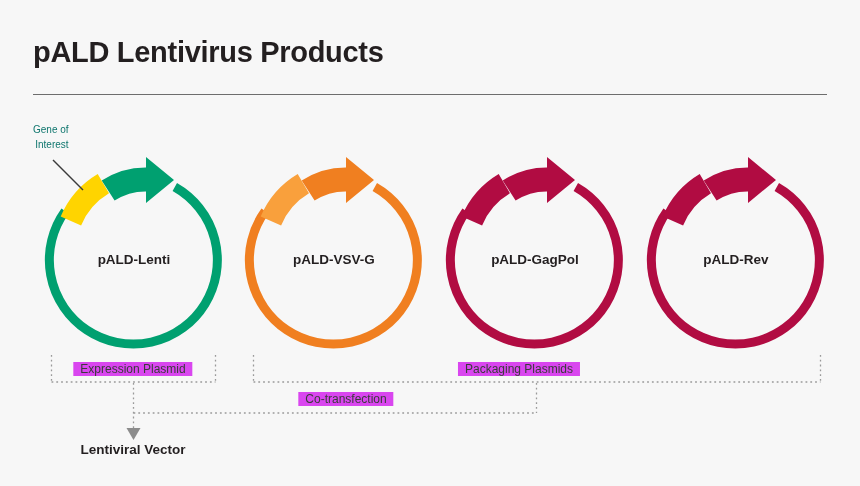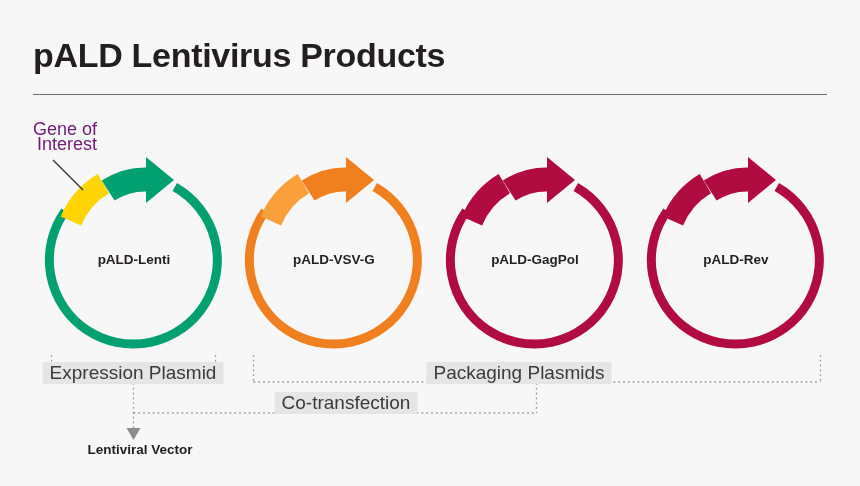--- a/index.html
+++ b/index.html
@@ -18,48 +18,48 @@
     position: absolute;
     left: 0;
     top: 0;
     width: 860px;
     height: 486px;
   }
   .page-title {
     position: absolute;
     left: 33px;
     top: 36px;
-    font-size: 34px;
+    font-size: 29px;
     font-weight: bold;
     color: #231f20;
     letter-spacing: -0.3px;
     white-space: nowrap;
   }
   .title-rule {
     position: absolute;
     left: 33px;
     top: 94px;
     width: 794px;
     height: 1px;
     background: #6d6d6d;
   }
   .callout-label {
     position: absolute;
-    font-size: 18px;
-    color: #701a75;
+    font-size: 10px;
+    color: #0f766e;
     line-height: 15px;
     white-space: nowrap;
   }
   .bracket-label {
     position: absolute;
-    font-size: 19px;
+    font-size: 12px;
     color: #3b3b3b;
     transform: translateX(-50%);
     white-space: nowrap;
-    background: #e5e5e5;
+    background: #d946ef;
     padding: 0 7px;
   }
   .outcome-label {
     position: absolute;
     font-size: 13.5px;
     font-weight: bold;
     color: #231f20;
     transform: translateX(-50%);
     white-space: nowrap;
   }
@@ -183,13 +183,13 @@
   <div>Gene of</div>
   <div style="text-align:right;">Interest</div>
 </div>
 
 <div class="bracket-label" style="left:133px; top:362px;">Expression Plasmid</div>
 
 <div class="bracket-label" style="left:519px; top:362px;">Packaging Plasmids</div>
 
 <div class="bracket-label" style="left:346px; top:392px;">Co-transfection</div>
 
-<div class="outcome-label" style="left:133px; top:442px;margin-left:7px;">Lentiviral Vector</div>
+<div class="outcome-label" style="left:133px; top:442px;">Lentiviral Vector</div>
 
 </body></html>

